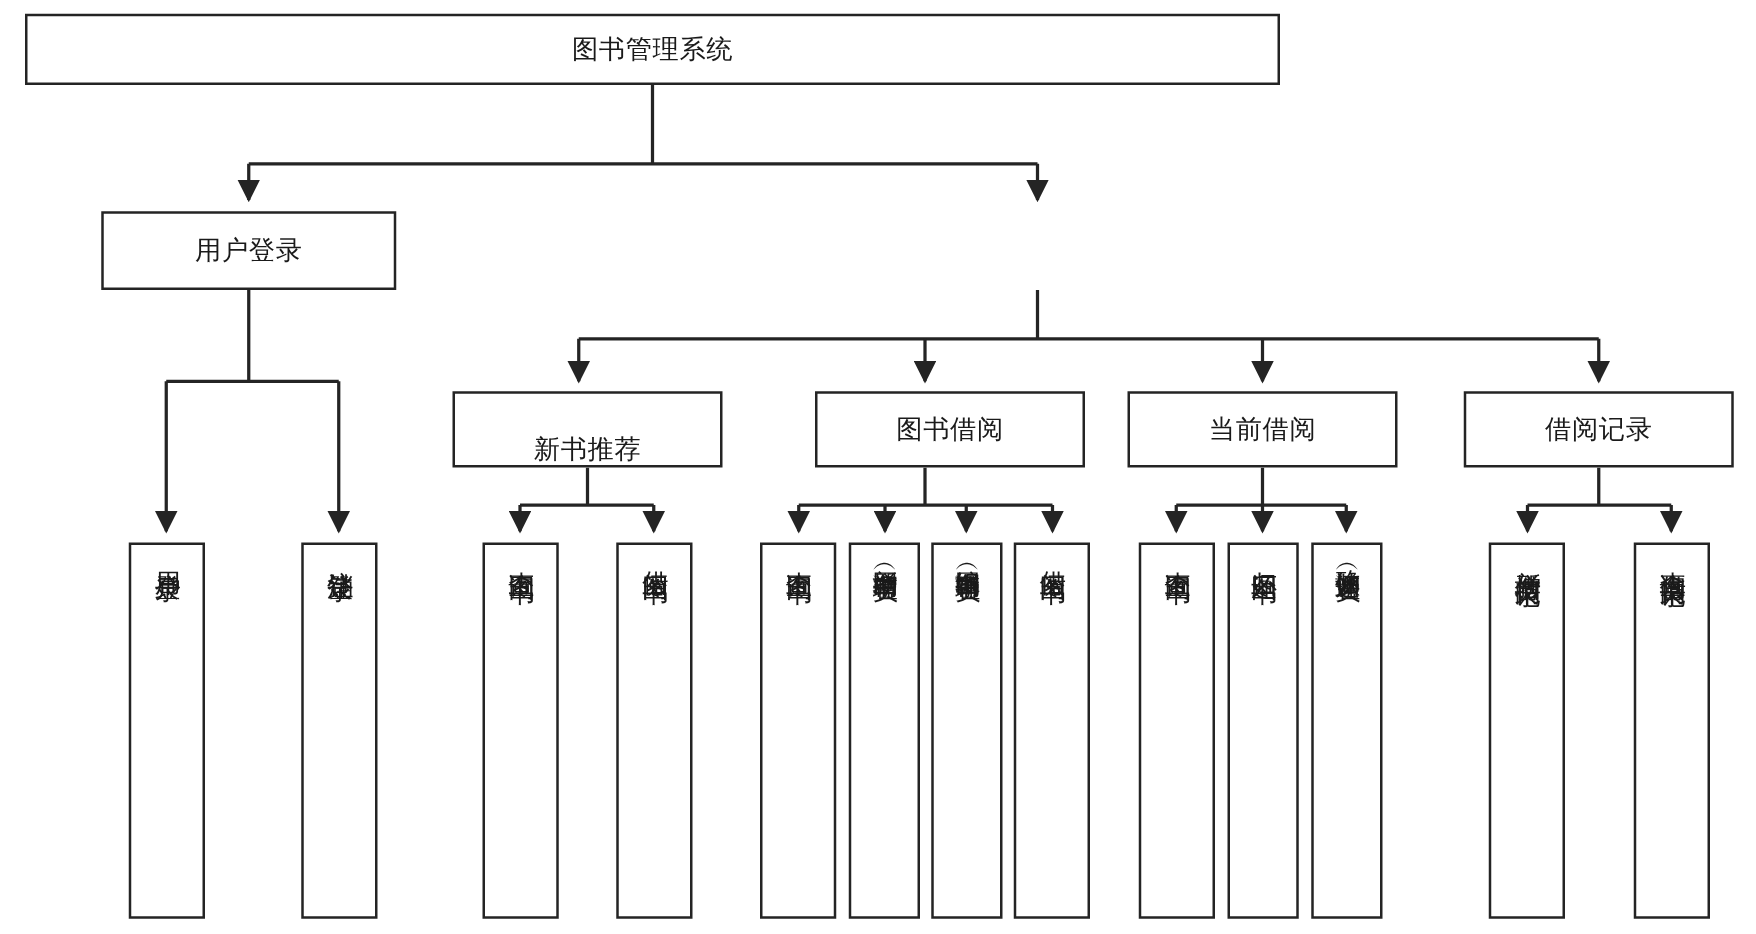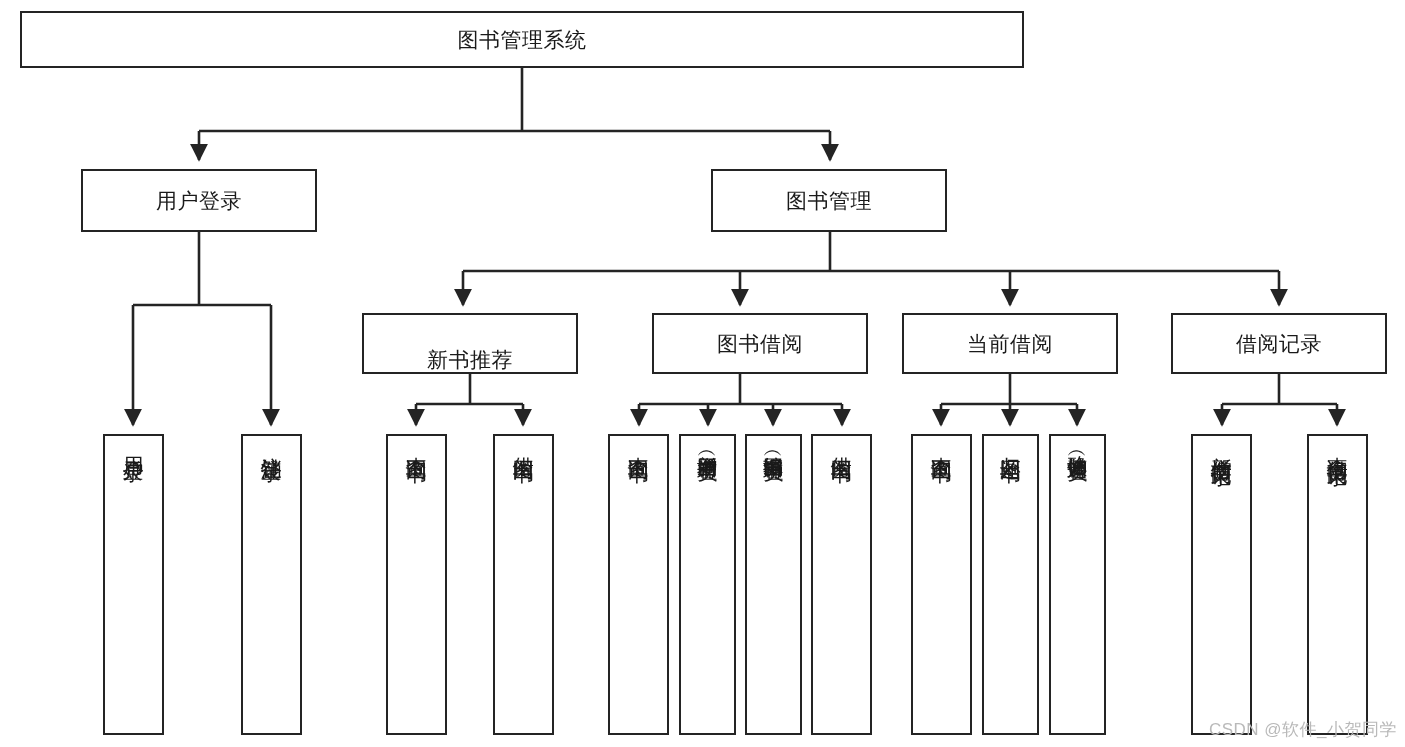--- a/index.html
+++ b/index.html
@@ -132,23 +132,20 @@
     </g>
   </svg>
 
   <div class="node h root" style="left:20px; top:11px; width:1004px; height:57px;">
     <span class="lbl">图书管理系统</span>
   </div>
 
   <div class="node h" style="left:81px; top:169px; width:236px; height:63px;">
     <span class="lbl">用户登录</span>
   </div>
-  <div class="node h" style="left:711px; top:169px; width:236px; height:63px;">
-    <span class="lbl">图书管理</span>
-  </div>
 
   <div class="node h" style="left:362px; top:313px; width:216px; height:61px;align-items:flex-end;">
     <span class="lbl">新书推荐</span>
   </div>
   <div class="node h" style="left:632px; top:313px; width:216px; height:61px;margin-left:20px;">
     <span class="lbl">图书借阅</span>
   </div>
   <div class="node h" style="left:1171px; top:313px; width:216px; height:61px;">
     <span class="lbl">借阅记录</span>
   </div>
@@ -193,14 +190,13 @@
     <span class="lbl">确认归还（管理员）</span>
   </div>
 
   <div class="node v" style="left:1191px; top:434px; width:61px; height:301px;">
     <span class="lbl">新增借阅记录</span>
   </div>
   <div class="node v" style="left:1307px; top:434px; width:61px; height:301px;">
     <span class="lbl">查询借阅记录</span>
   </div>
 
-  <div id="watermark">CSDN @软件_小贺同学</div>
 </div>
 
 </body></html>

